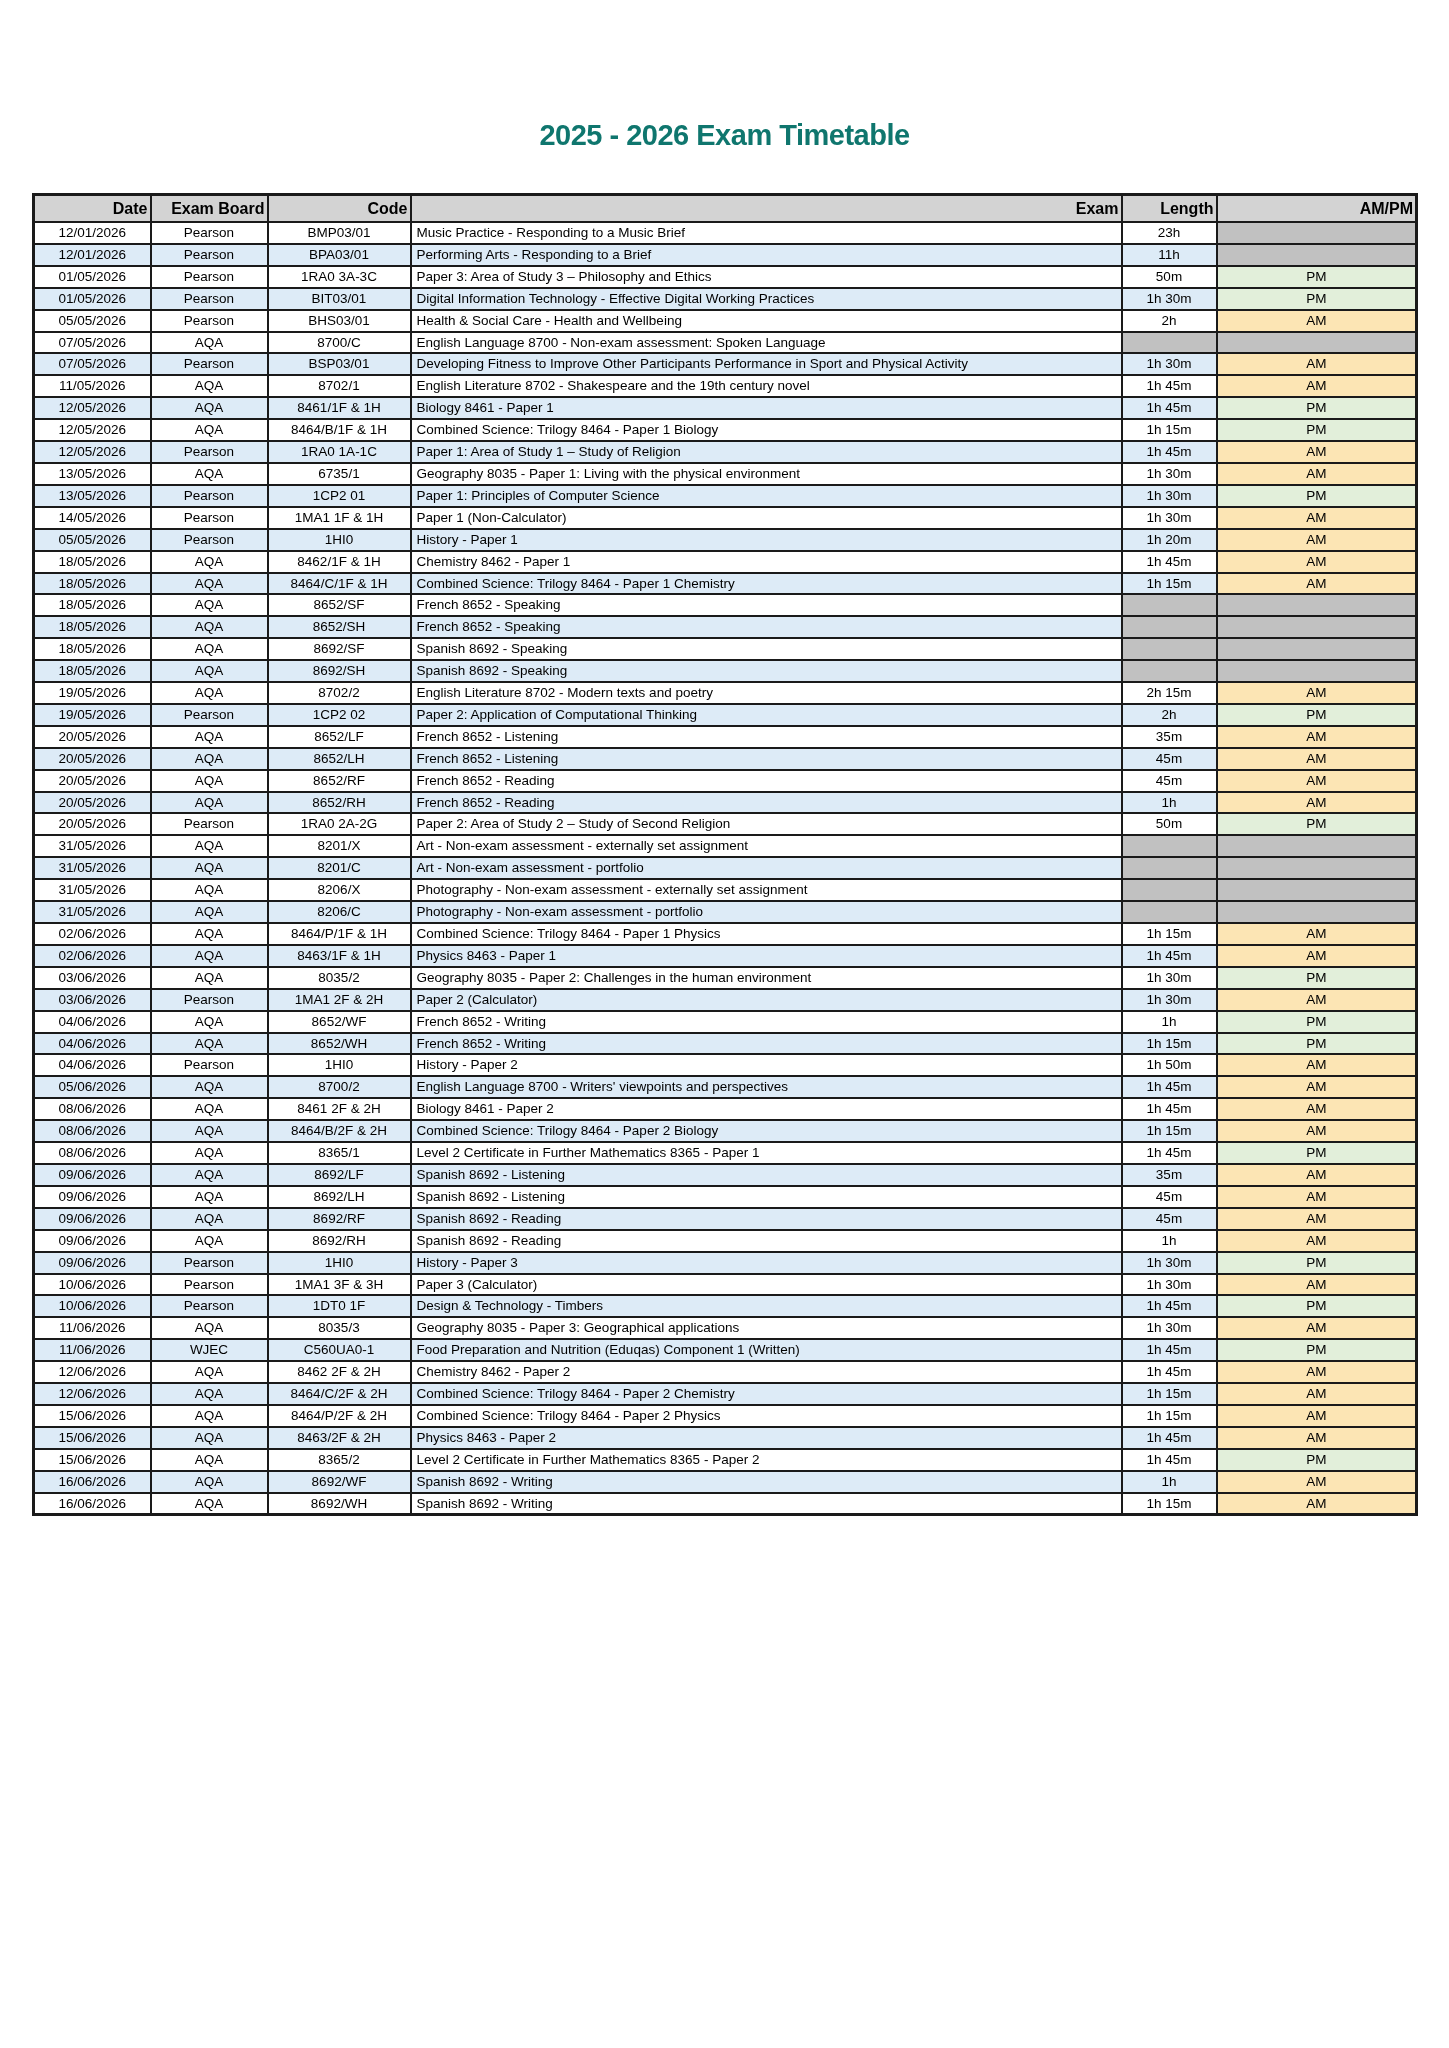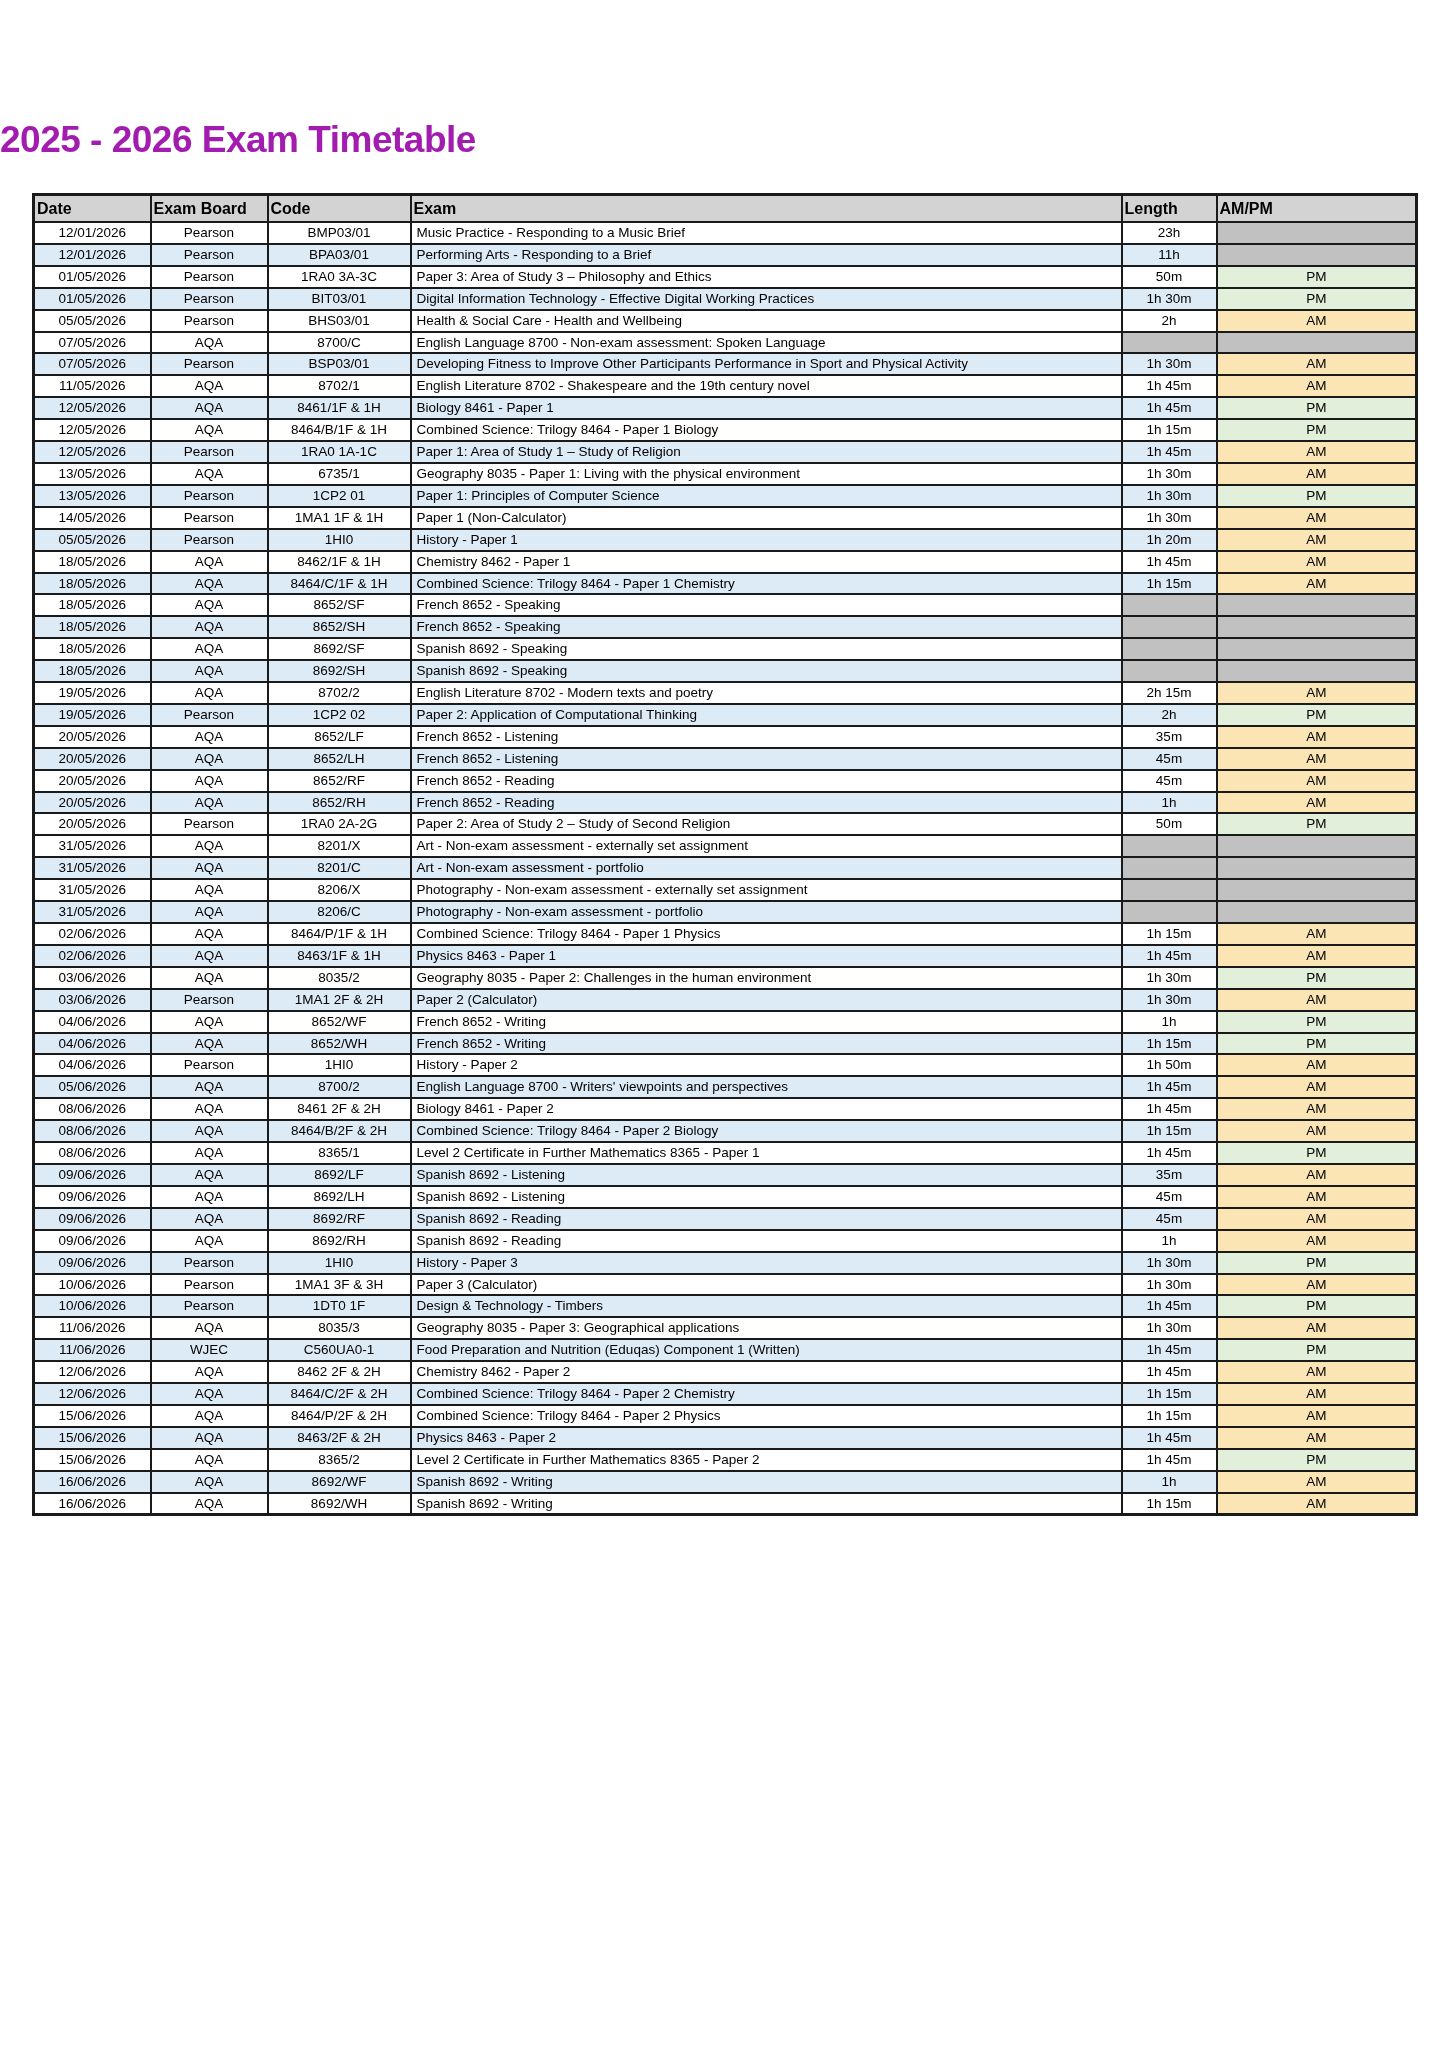--- a/index.html
+++ b/index.html
@@ -9,33 +9,33 @@
     --gray:#c1c1c1;
     --am:#fce5b4;
     --pm:#e2efda;
   }
   html,body{margin:0;padding:0;}
   body{
     width:1449px;height:2048px;background:#ffffff;position:relative;
     font-family:"Liberation Sans", sans-serif;color:#000;
   }
   .title{
-    position:absolute;top:119px;left:0;width:1449px;text-align:left;
-    font-size:37px;font-weight:bold;color:#a21caf;letter-spacing:-0.5px;
+    position:absolute;top:119px;left:0;width:1449px;text-align:center;
+    font-size:29px;font-weight:bold;color:#0f766e;letter-spacing:-0.5px;
   }
   table.timetable{
     position:absolute;left:32px;top:193px;width:1383px;
     border-collapse:collapse;table-layout:fixed;
     border:3px solid var(--border);
   }
   table.timetable th{
     background:var(--header-bg);
     font-size:16px;font-weight:bold;height:25px;
     border:2px solid var(--border);
-    text-align:left;padding:0 2px;overflow:hidden;white-space:nowrap;
+    text-align:right;padding:0 2px;overflow:hidden;white-space:nowrap;
   }
   table.timetable td{
     font-size:13.5px;height:19.9px;line-height:19.9px;
     border:2px solid var(--border);
     text-align:center;padding:0 3px;overflow:hidden;white-space:nowrap;
   }
   table.timetable td.exam{text-align:left;padding-left:5px;}
   tr.even{background:var(--stripe);}
   td.gray{background:var(--gray);}
   td.am{background:var(--am);}

